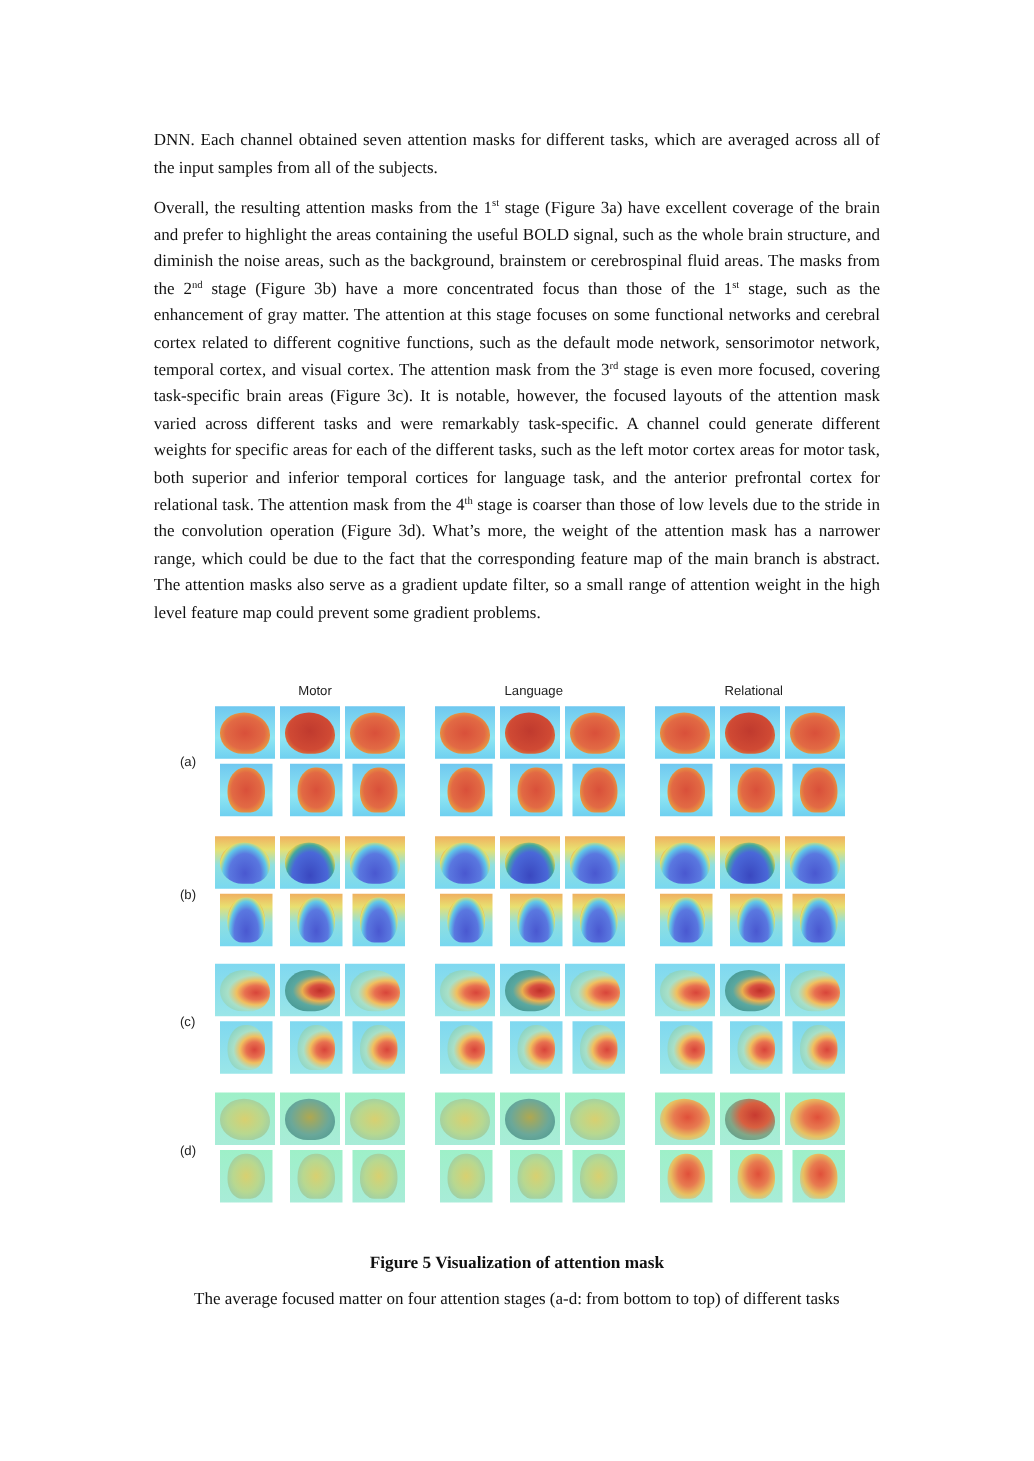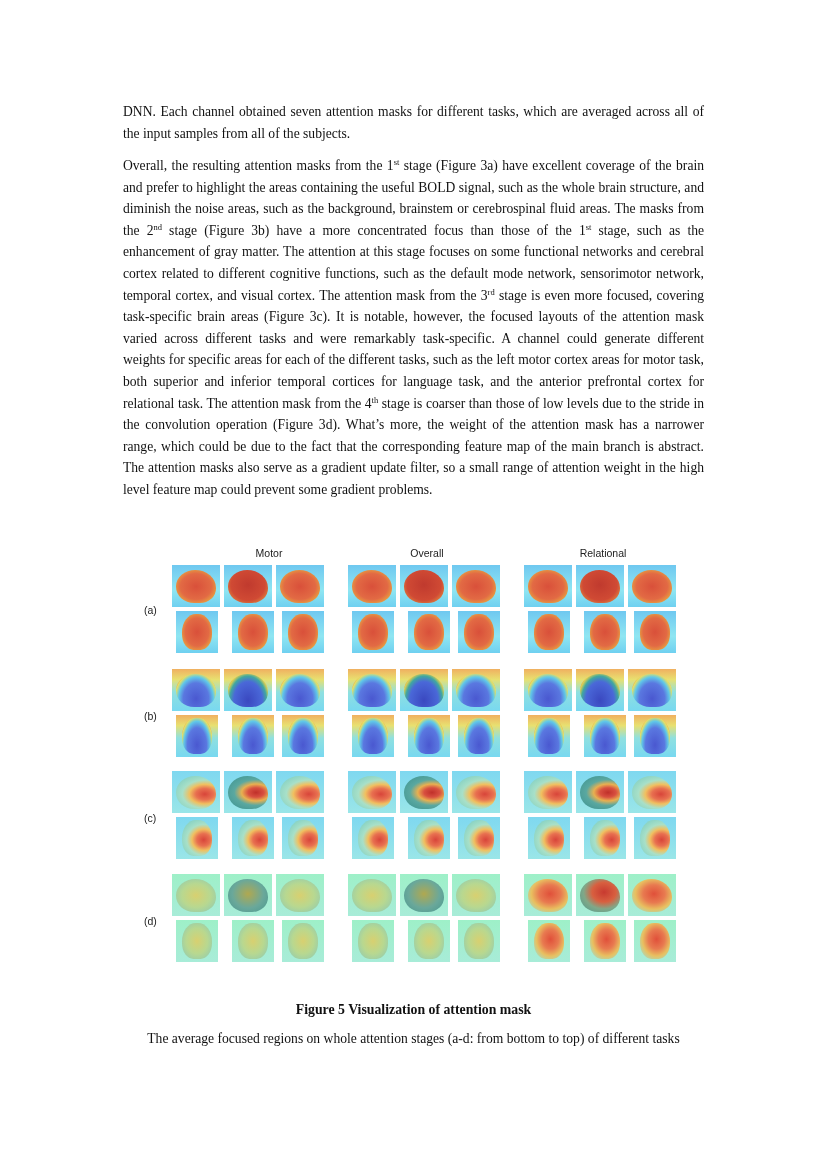--- a/index.html
+++ b/index.html
@@ -25,22 +25,22 @@
   .caption-text { position:absolute; top:1031px; left:0; width:827px; text-align:center; font-size:13.6px; }
 </style>
 </head>
 <body>
 
 <p class="para" id="p1">DNN. Each channel obtained seven attention masks for different tasks, which are averaged across all of the input samples from all of the subjects.</p>
 
 <p class="para" id="p2"><span>Overall, the resulting attention masks from the 1</span><sup>st</sup><span> stage (Figure 3a) have excellent coverage of the brain and prefer to highlight the areas containing the useful BOLD signal, such as the whole brain structure, and diminish the noise areas, such as the background, brainstem or cerebrospinal fluid areas. The masks from the 2</span><sup>nd</sup><span> stage (Figure 3b) have a more concentrated focus than those of the 1</span><sup>st</sup><span> stage, such as the enhancement of gray matter. The attention at this stage focuses on some functional networks and cerebral cortex related to different cognitive functions, such as the default mode network, sensorimotor network, temporal cortex, and visual cortex. The attention mask from the 3</span><sup>rd</sup><span> stage is even more focused, covering task-specific brain areas (Figure 3c). It is notable, however, the focused layouts of the attention mask varied across different tasks and were remarkably task-specific. A channel could generate different weights for specific areas for each of the different tasks, such as the left motor cortex areas for motor task, both superior and inferior temporal cortices for language task, and the anterior prefrontal cortex for relational task. The attention mask from the 4</span><sup>th</sup><span> stage is coarser than those of low levels due to the stride in the convolution operation (Figure 3d). What’s more, the weight of the attention mask has a narrower range, which could be due to the fact that the corresponding feature map of the main branch is abstract. The attention masks also serve as a gradient update filter, so a small range of attention weight in the high level feature map could prevent some gradient problems.</span></p>
 
 <div class="fig" id="figure">
-  <div class="col-title" style="left:189px">Motor</div>
-  <div class="col-title" style="left:347px">Overall</div>
+  <div class="col-title" style="left:172px">Motor</div>
+  <div class="col-title" style="left:347px">Language</div>
   <div class="col-title" style="left:523px">Relational</div>
 
   <div class="row-label" style="top:604px">(a)</div>
   <div class="row-label" style="top:710px">(b)</div>
   <div class="row-label" style="top:812px">(c)</div>
   <div class="row-label" style="top:915px">(d)</div>
 
   <div id="tiles">
       <div class="tile" style="left: 172px; top: 565px; width: 48px; height: 42px; background: linear-gradient(rgb(111, 200, 240) 0%, rgb(143, 230, 242) 60%, rgb(111, 208, 240) 100%);">
         <div class="brain" style="background: radial-gradient(rgb(217, 80, 58) 0%, rgb(226, 106, 68) 55%, rgb(232, 160, 64) 78%, rgb(216, 224, 112) 92%, rgb(158, 224, 160) 100%);"></div>
@@ -255,13 +255,13 @@
       <div class="tile cor" style="left: 584px; top: 920px; width: 42px; height: 42px; background: linear-gradient(rgb(158, 240, 200) 0%, rgb(168, 236, 216) 100%);">
         <div class="brain" style="background: radial-gradient(at 55% 45%, rgb(224, 80, 58) 0%, rgb(232, 122, 80) 35%, rgb(232, 192, 96) 60%, rgb(168, 220, 192) 85%, rgb(128, 208, 192) 100%);"></div>
       </div>
       <div class="tile cor" style="left: 634px; top: 920px; width: 42px; height: 42px; background: linear-gradient(rgb(158, 240, 200) 0%, rgb(168, 236, 216) 100%);">
         <div class="brain" style="background: radial-gradient(at 55% 45%, rgb(224, 80, 58) 0%, rgb(232, 122, 80) 35%, rgb(232, 192, 96) 60%, rgb(168, 220, 192) 85%, rgb(128, 208, 192) 100%);"></div>
       </div>
     </div>
 </div>
 
 <div class="caption-title">Figure 5 Visualization of attention mask</div>
-<div class="caption-text">The average focused regions on whole attention stages (a-d: from bottom to top) of different tasks</div>
+<div class="caption-text">The average focused matter on four attention stages (a-d: from bottom to top) of different tasks</div>
 
 </body></html>

